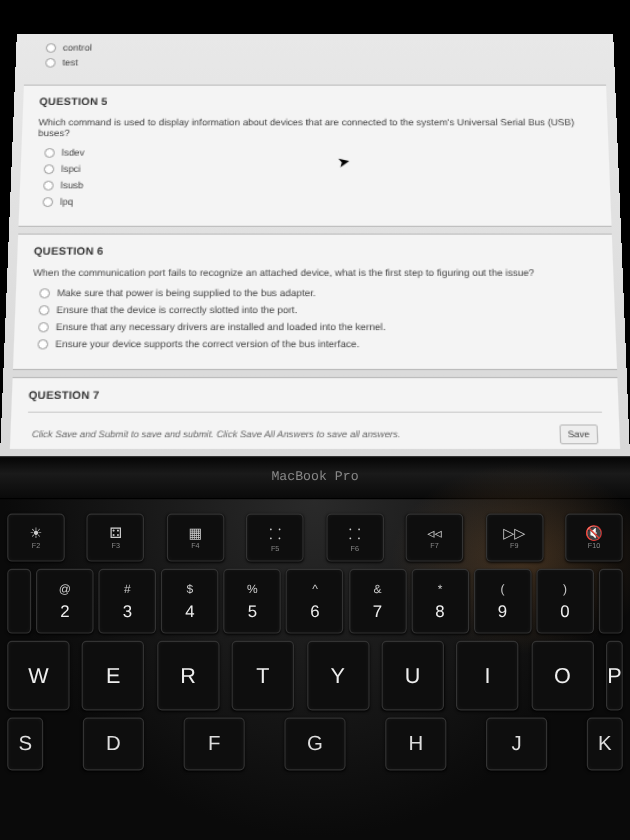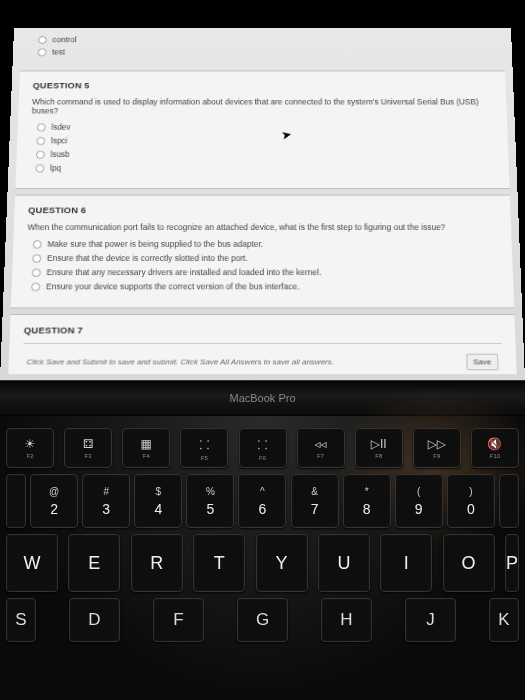--- a/index.html
+++ b/index.html
@@ -102,21 +102,21 @@
   
   .hinge {
     width: 525px;
     height: 36px;
     background: linear-gradient(180deg, #050505 0%, #1a1a1a 40%, #0a0a0a 100%);
     display: flex;
     align-items: center;
     justify-content: center;
     color: #888;
     font-size: 11px;
-    font-family: Liberation Sans, sans-serif;
+    font-family: Liberation Mono, monospace;
     border-top: 1px solid #333;
     border-bottom: 1px solid #000;
   }
   
   .deck {
     width: 525px;
     height: 284px;
     background: radial-gradient(ellipse at 50% 0%, #2a2a2a 0%, #0a0a0a 70%);
     padding: 12px 6px 0 6px;
     position: relative;
@@ -276,24 +276,20 @@
         <span class="fsym">⸬</span>
         <span class="flabel">F5</span>
       </div>
     <div class="key">
         <span class="fsym">⸬</span>
         <span class="flabel">F6</span>
       </div>
     <div class="key">
         <span class="fsym">◃◃</span>
         <span class="flabel">F7</span>
-      </div>
-    <div class="key">
-        <span class="fsym">▷II</span>
-        <span class="flabel">F8</span>
       </div>
     <div class="key">
         <span class="fsym">▷▷</span>
         <span class="flabel">F9</span>
       </div>
     <div class="key">
         <span class="fsym">🔇</span>
         <span class="flabel">F10</span>
       </div>
   </div>

